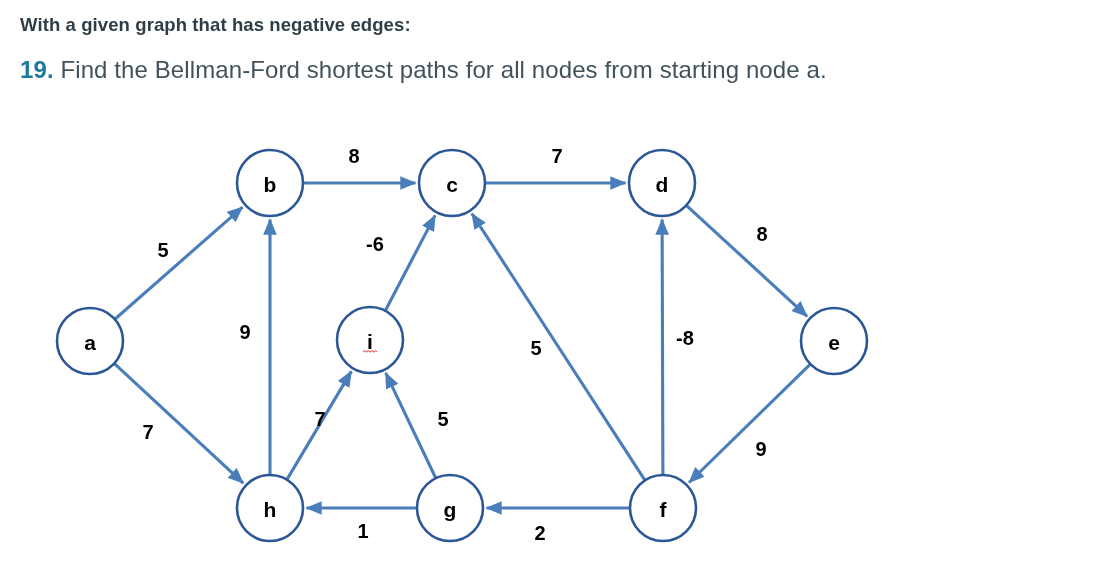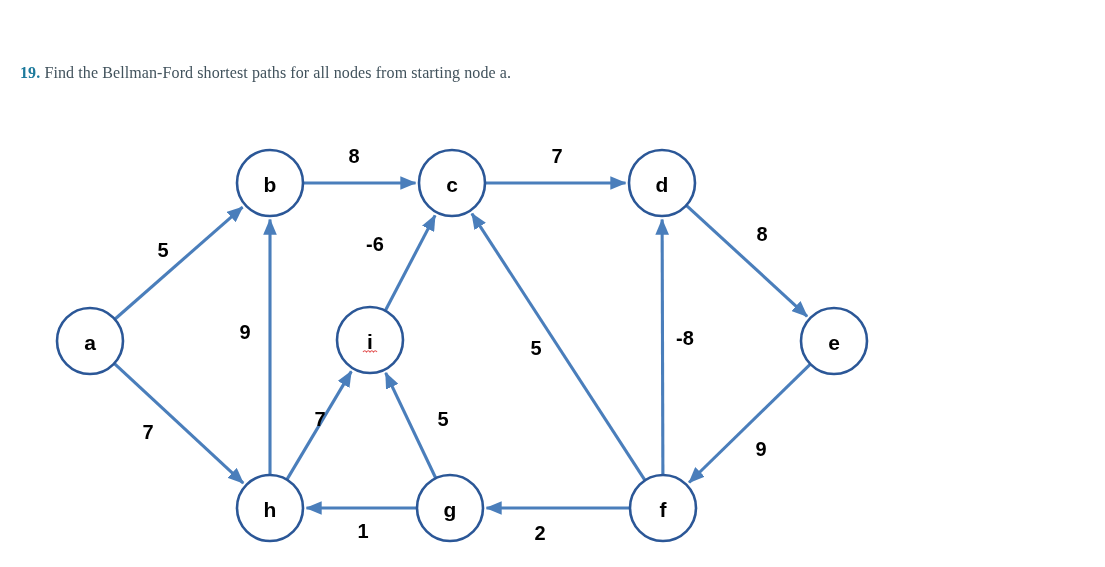--- a/index.html
+++ b/index.html
@@ -26,26 +26,25 @@
     white-space: nowrap;
   }
   #prompt-heading {
     top: 14px;
     font-size: 18.5px;
     font-weight: bold;
     color: #2f3e46;
     letter-spacing: 0.1px;
   }
   #prompt-question {
-    top: 64px;
-    font-size: 16px;
+    top: 56px;
+    font-size: 24px;
     font-weight: normal;
     color: #41525c;
     letter-spacing: 0.1px;
-    font-family: Liberation Serif, serif;
   }
   #question-number {
     font-weight: bold;
     color: #1d7a9c;
   }
   #question-text {
     color: #41525c;
   }
   #graph-wrap {
     position: absolute;
@@ -90,20 +89,21 @@
     stroke: #e24a4a;
     stroke-width: 1.1;
     fill: none;
   }
 </style>
 </head>
 <body>
 
 <div id="page">
 
+  <div class="prompt-line" id="prompt-heading">With a given graph that has negative edges:</div>
 
   <div class="prompt-line" id="prompt-question">
     <span id="question-number">19.</span><span id="question-text"> Find the Bellman-Ford shortest paths for all nodes from starting node a.</span>
   </div>
 
   <div id="graph-wrap">
     <svg id="graph" viewBox="0 0 1105 457" xmlns="http://www.w3.org/2000/svg">
       <defs>
         <marker id="arrowhead" markerWidth="5.2" markerHeight="4.4" refX="4.9" refY="2.2" orient="auto" markerUnits="strokeWidth">
           <path d="M0,0 L5.2,2.2 L0,4.4 z" fill="#4a7ebb"></path>

